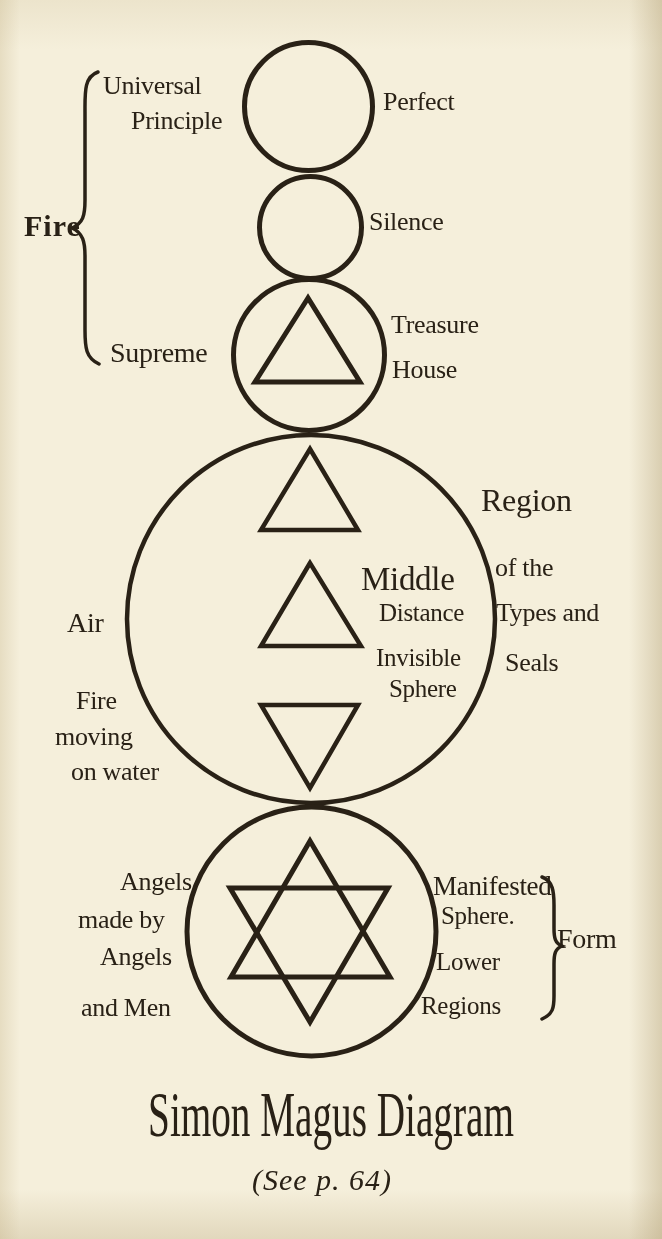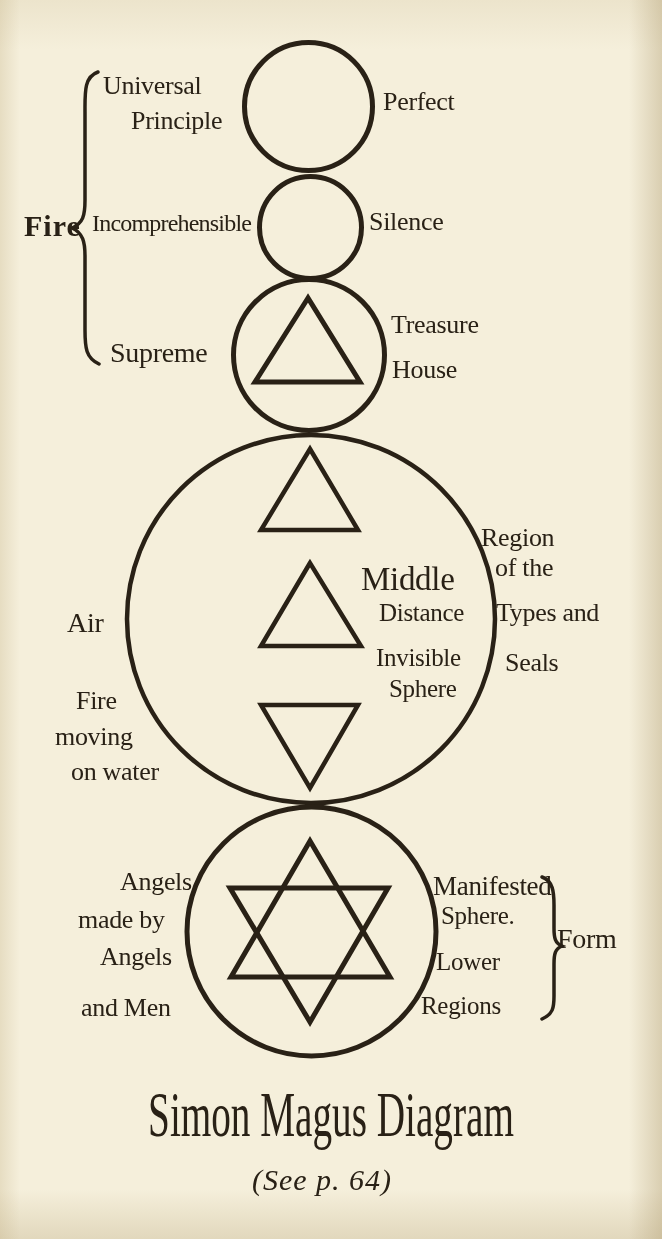--- a/index.html
+++ b/index.html
@@ -70,38 +70,37 @@
     <path stroke-width="3.5" stroke-linecap="round" d="M 98 72 C 84 77, 85 92, 85 112 L 85 200 C 85 216, 83 223, 72 228 C 83 233, 85 242, 85 256 L 85 330 C 85 348, 86 358, 99 364"></path>
     <path stroke-width="3.5" stroke-linecap="round" d="M 542 877 C 553 881, 554 892, 554 905 L 554 928 C 554 938, 555 943, 562 946 C 555 949, 554 954, 554 964 L 554 996 C 554 1008, 553 1014, 542 1019"></path>
   </svg>
 
   <div class="lbl bold" style="left:24px;top:211px;font-size:30px;letter-spacing:1px">Fire</div>
 
   <div class="lbl" style="left:103px;top:73px;font-size:26px">Universal</div>
   <div class="lbl" style="left:131px;top:108px;font-size:26px">Principle</div>
   <div class="lbl" style="left:383px;top:89px;font-size:26px">Perfect</div>
 
-  <div class="lbl" style="left:92px;top:211px;font-size:24px;letter-spacing:-0.8px">Incomprehensible</div>
   <div class="lbl" style="left:369px;top:209px;font-size:26px">Silence</div>
 
   <div class="lbl" style="left:110px;top:339px;font-size:28px">Supreme</div>
   <div class="lbl" style="left:391px;top:312px;font-size:26px">Treasure</div>
   <div class="lbl" style="left:392px;top:357px;font-size:26px">House</div>
 
   <div class="lbl" style="left:67px;top:609px;font-size:28px">Air</div>
   <div class="lbl" style="left:76px;top:688px;font-size:26px">Fire</div>
   <div class="lbl" style="left:55px;top:724px;font-size:26px">moving</div>
   <div class="lbl" style="left:71px;top:759px;font-size:26px">on water</div>
 
   <div class="lbl" style="left:361px;top:563px;font-size:33px">Middle</div>
   <div class="lbl" style="left:379px;top:600px;font-size:25px">Distance</div>
   <div class="lbl" style="left:376px;top:645px;font-size:25px">Invisible</div>
   <div class="lbl" style="left:389px;top:676px;font-size:25px">Sphere</div>
 
-  <div class="lbl" style="left:481px;top:525px;font-size:26px">Region</div>
+  <div class="lbl" style="left:481px;top:484px;font-size:32px">Region</div>
   <div class="lbl" style="left:495px;top:555px;font-size:26px">of the</div>
   <div class="lbl" style="left:496px;top:600px;font-size:26px">Types and</div>
   <div class="lbl" style="left:505px;top:650px;font-size:26px">Seals</div>
 
   <div class="lbl" style="left:120px;top:869px;font-size:26px">Angels</div>
   <div class="lbl" style="left:78px;top:907px;font-size:26px">made by</div>
   <div class="lbl" style="left:100px;top:944px;font-size:26px">Angels</div>
   <div class="lbl" style="left:81px;top:995px;font-size:26px">and Men</div>
 
   <div class="lbl" style="left:433px;top:873px;font-size:27px">Manifested</div>

